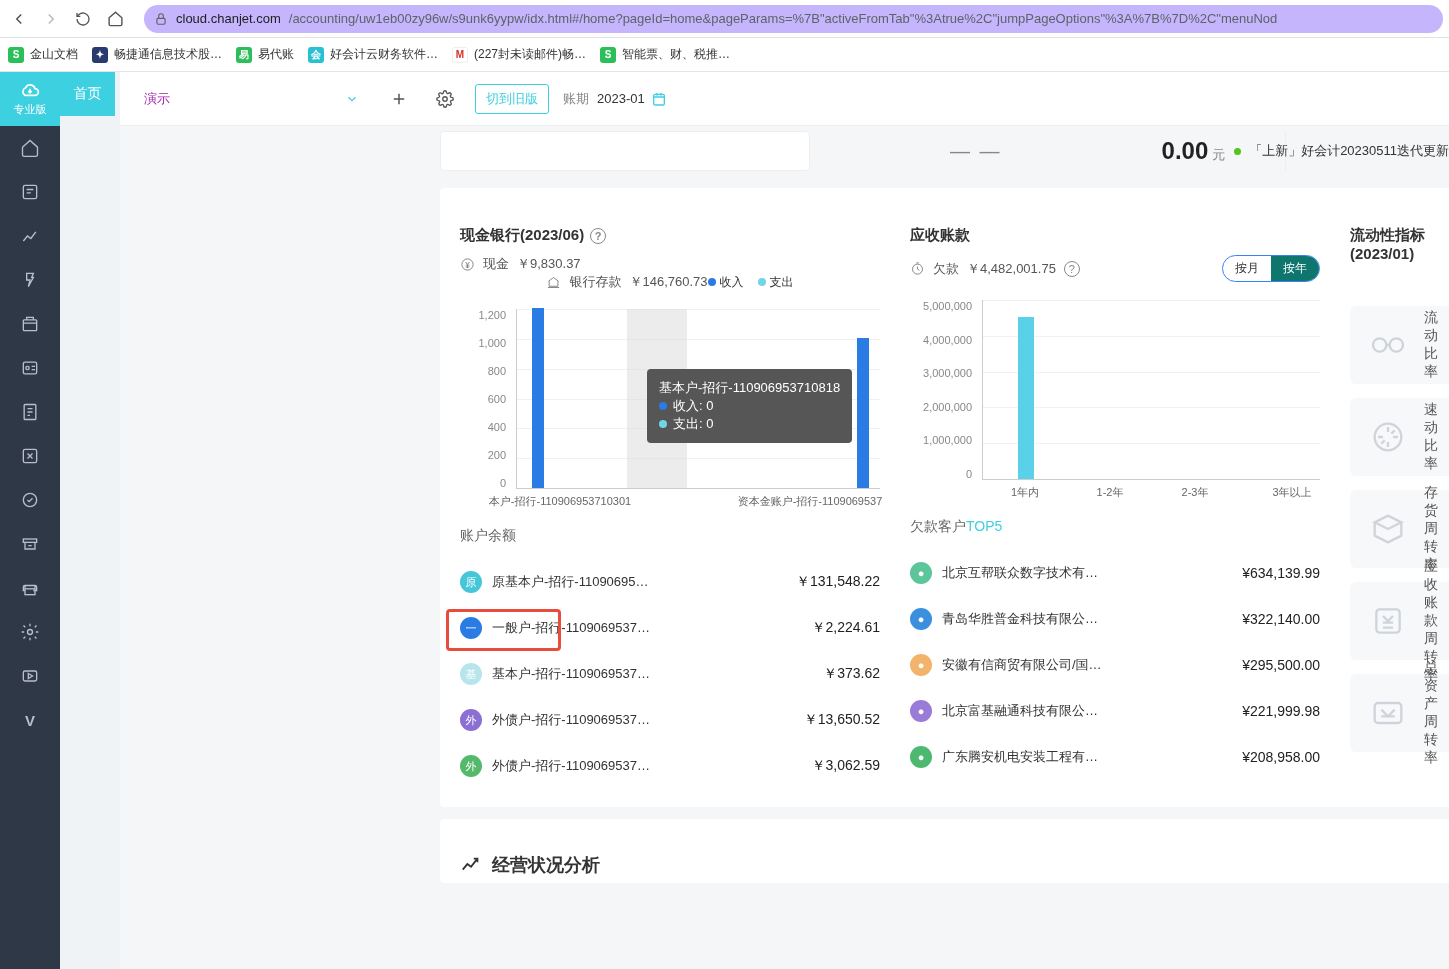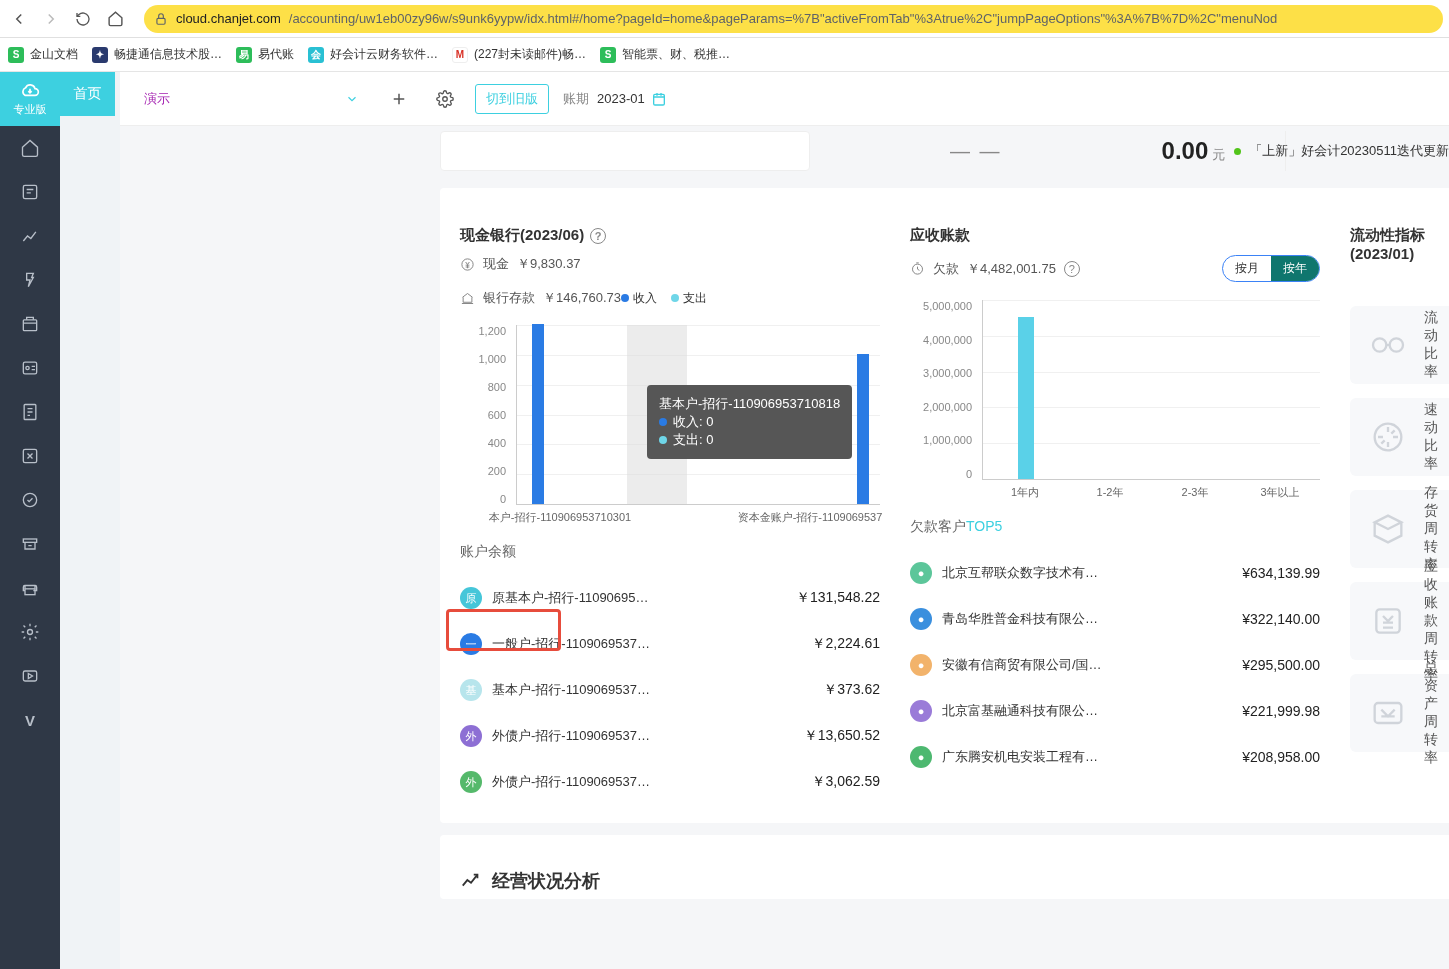--- a/index.html
+++ b/index.html
@@ -2,21 +2,21 @@
 <html><head>
 <meta charset="utf-8">
 <style>
 * { margin: 0; padding: 0; box-sizing: border-box; }
 body { font-family: -apple-system, "Microsoft YaHei", sans-serif; font-size: 13px; color: #333; background: #f5f5f5; overflow: hidden; width: 1449px; height: 969px; }
 
 
 .browser-top { height: 38px; background: #fff; display: flex; align-items: center; padding: 0 6px; gap: 6px; border-bottom: 1px solid #e0e0e0; }
 .nav-btn { width: 26px; height: 26px; display: flex; align-items: center; justify-content: center; color: #555; cursor: pointer; border-radius: 50%; }
 .nav-btn.disabled { color: #bbb; }
-.addr-bar { flex: 1; height: 28px; display: flex; align-items: center; background: #fde047; border-radius: 14px; padding: 0 10px; gap: 8px; color: #5f6368; font-size: 13px; margin-left: 10px; overflow: hidden; white-space: nowrap; }
+.addr-bar { flex: 1; height: 28px; display: flex; align-items: center; background: #c4b5fd; border-radius: 14px; padding: 0 10px; gap: 8px; color: #5f6368; font-size: 13px; margin-left: 10px; overflow: hidden; white-space: nowrap; }
 .addr-bar .host { color: #202124; }
 .bookmarks { height: 34px; background: #fff; display: flex; align-items: center; padding: 0 8px; gap: 14px; border-bottom: 1px solid #e5e5e5; }
 .bm { display: flex; align-items: center; gap: 6px; color: #333; font-size: 12px; cursor: pointer; }
 .bm-ico { width: 16px; height: 16px; border-radius: 3px; display: flex; align-items: center; justify-content: center; font-size: 10px; color: #fff; font-weight: bold; }
 
 
 .app { display: flex; height: calc(969px - 72px); }
 .rail { width: 60px; background: #2f3846; display: flex; flex-direction: column; align-items: center; color: #aab; }
 .rail-logo { width: 60px; height: 54px; background: #3dd0e0; display: flex; flex-direction: column; align-items: center; justify-content: center; color: #fff; font-size: 11px; }
 .rail-item { width: 60px; height: 44px; display: flex; align-items: center; justify-content: center; cursor: pointer; }
@@ -312,21 +312,21 @@
               <span class="help-ico">?</span>
             </div>
             <div class="kv">
               <svg class="ico" width="15" height="15" viewBox="0 0 24 24" fill="none" stroke="currentColor" stroke-width="1.6">
                   <circle cx="12" cy="12" r="9"></circle>
                   <path d="M9 8l3 4 3-4M9 13h6M9 16h6M12 12v6"></path>
                 </svg>
               <span>现金</span>
               <span>￥9,830.37</span>
             </div>
-            <div style="display:flex;justify-content:flex-start;align-items:center;margin-top:16px">
+            <div style="display:flex;justify-content:center;align-items:center;margin-top:0">
               <div class="kv" style="margin-top:0">
                 <svg class="ico" width="15" height="15" viewBox="0 0 24 24" fill="none" stroke="currentColor" stroke-width="1.6">
                     <path d="M4 10l8-6 8 6M5 10v8h14v-8M3 20h18"></path>
                   </svg>
                 <span>银行存款</span>
                 <span>￥146,760.73</span>
               </div>
               <div class="legend">
                 <span><span class="lg-dot" style="background:#2a7be4"></span><span>收入</span></span>
                 <span><span class="lg-dot" style="background:#6fd6e8"></span><span>支出</span></span>
@@ -442,21 +442,21 @@
                   <div class="grid" style="top:40%"></div>
                   <div class="grid" style="top:60%"></div>
                   <div class="grid" style="top:80%"></div>
                 <div class="bar-group" style="left:35px">
                     <div class="bar ar" style="height:162px"></div>
                   </div>
               </div>
               <div class="x-label" style="left:115px">1年内</div>
               <div class="x-label" style="left:200px">1-2年</div>
               <div class="x-label" style="left:285px">2-3年</div>
-              <div class="x-label" style="left:370px">3年以上</div>
+              <div class="x-label" style="left:382px">3年以上</div>
             </div>
 
             <div class="section-sub">
               <span>欠款客户</span><span class="top5">TOP5</span>
             </div>
             <div class="acct-list" id="top5-list">
                 <div class="acct-row">
                   <div class="acct-left">
                     <span class="acct-ico" style="background:#5cc69a">●</span>
                     <span class="acct-name">北京互帮联众数字技术有…</span>

